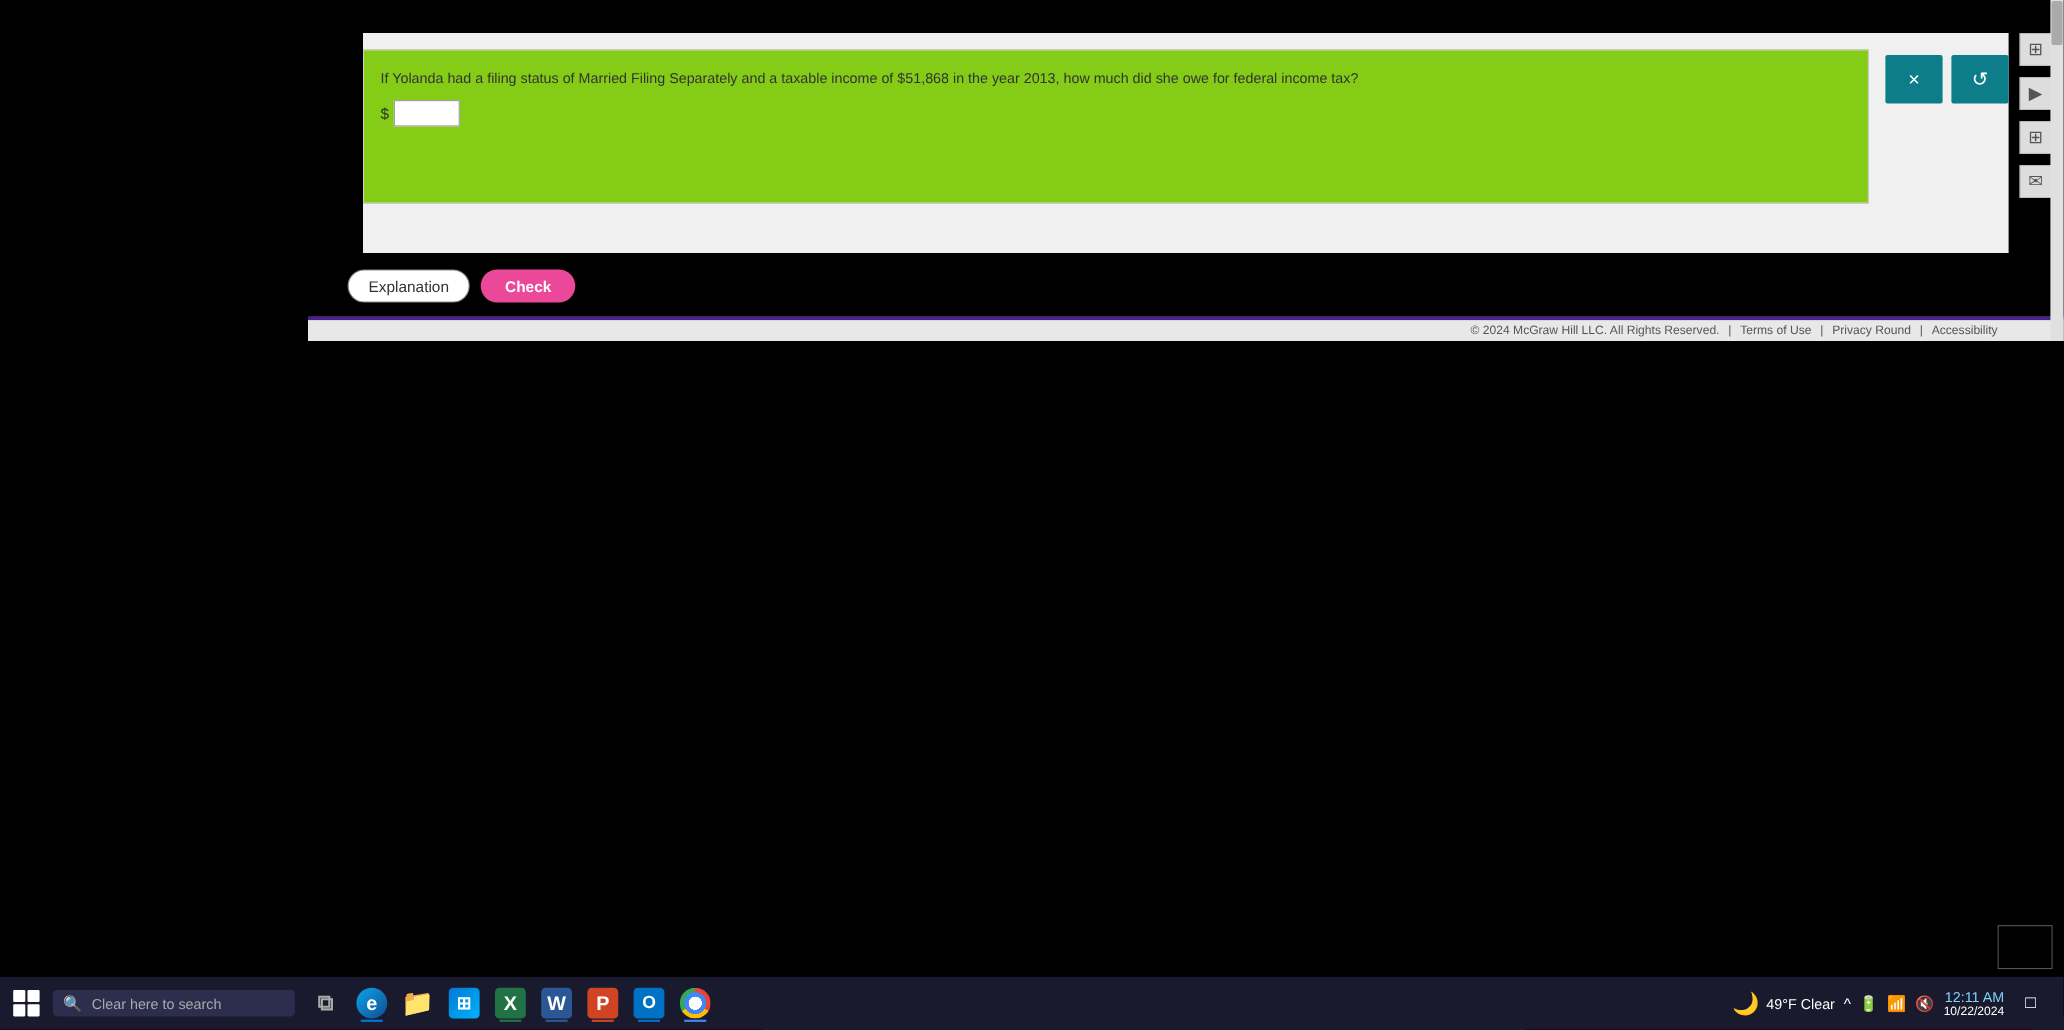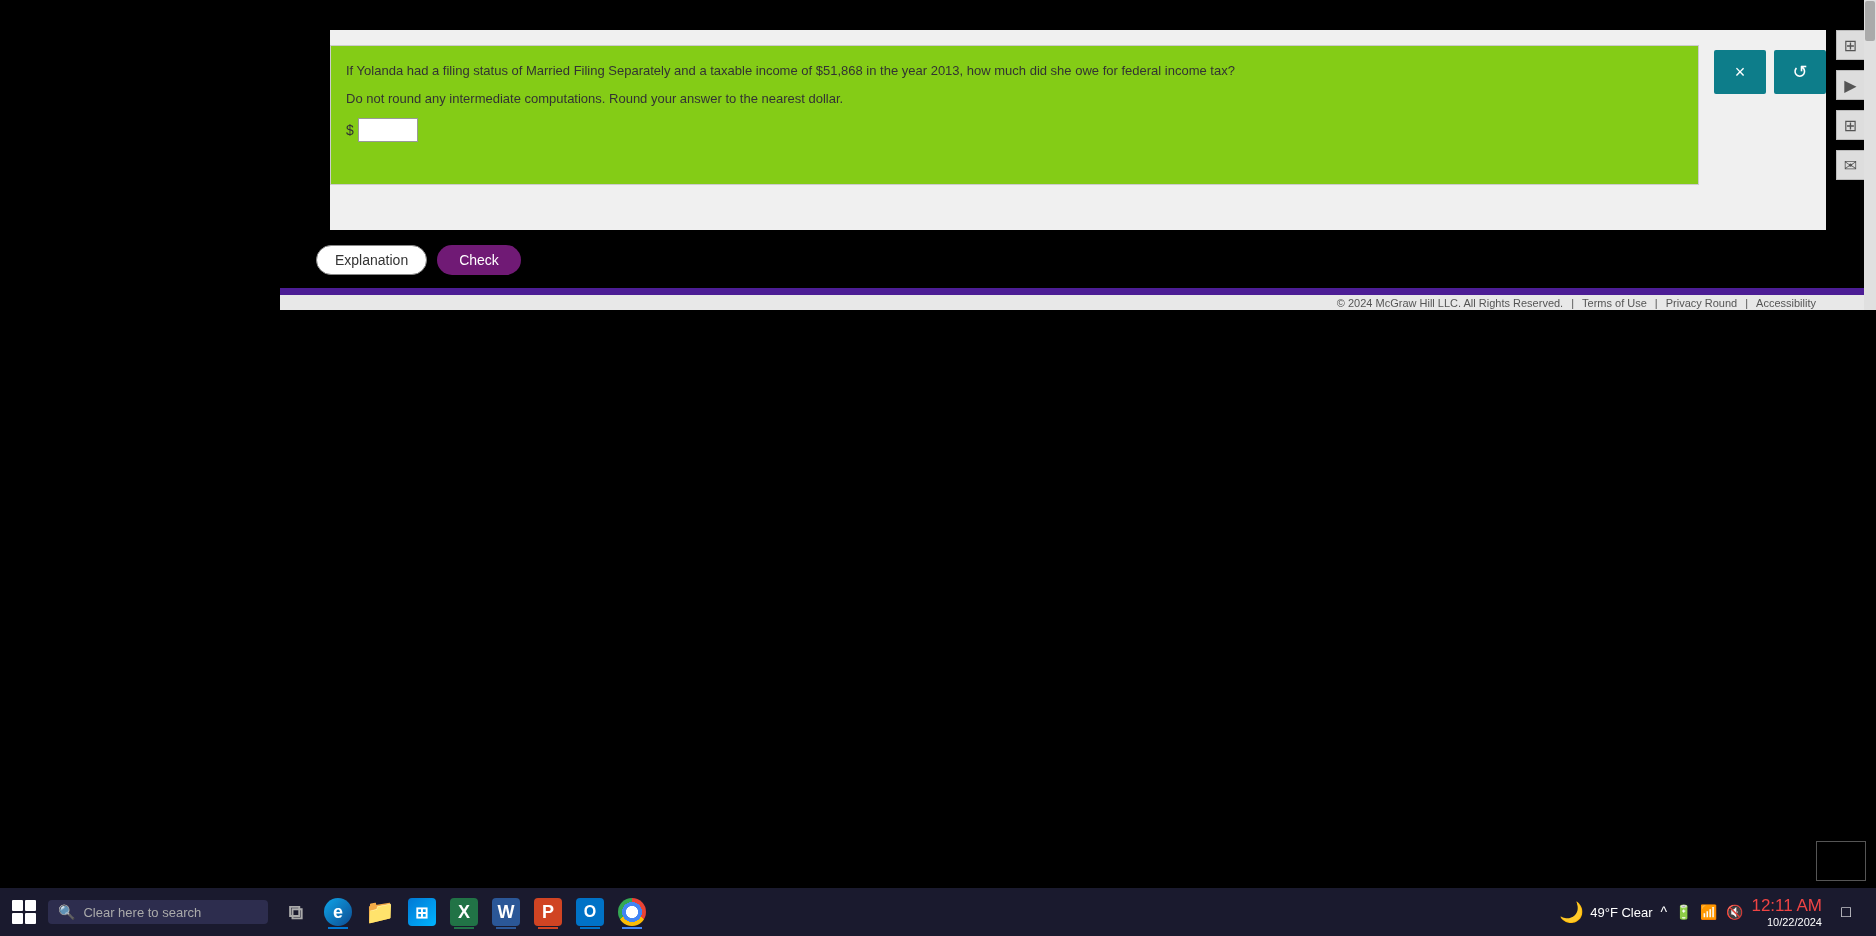--- a/index.html
+++ b/index.html
@@ -137,39 +137,39 @@
       background: #fff;
       border: 1px solid #888;
       border-radius: 20px;
       padding: 6px 18px;
       font-size: 14px;
       color: #333;
       cursor: pointer;
     }
 
     .btn-check {
-      background: #701a75;
+      background: #ec4899;
       border: none;
       border-radius: 20px;
       padding: 7px 22px;
       font-size: 14px;
       color: #fff;
       cursor: pointer;
-      font-weight: normal;
+      font-weight: bold;
     }
 
     
     .footer-copyright {
       position: absolute;
       top: 288px;
       left: 280px;
       right: 0;
       height: 22px;
       background: #e8e8e8;
-      border-top: 7px solid #4c1d95;
+      border-top: 3px solid #4c1d95;
       display: flex;
       align-items: center;
       justify-content: flex-end;
       padding-right: 60px;
       gap: 8px;
       font-size: 11px;
       color: #555;
     }
 
     .footer-copyright a {
@@ -330,22 +330,22 @@
     }
 
     .clock-area {
       display: flex;
       flex-direction: column;
       align-items: flex-end;
       cursor: pointer;
     }
 
     .clock-time {
-      color: #ef4444;
-      font-size: 17px;
+      color: #7dd3fc;
+      font-size: 13px;
     }
 
     .clock-date {
       color: #fff;
       font-size: 11px;
     }
 
     .notification-btn {
       width: 36px;
       height: 36px;
@@ -409,21 +409,20 @@
 
 <div class="screen">
 
   <div class="black-overlay-left"></div>
 
 
   <div class="question-section">
 
     <div class="question-box">
       <p class="question-text">If Yolanda had a filing status of Married Filing Separately and a taxable income of $51,868 in the year 2013, how much did she owe for federal income tax?</p>
-      <p class="instruction-text">Do not round any intermediate computations. Round your answer to the nearest dollar.</p>
       <div class="answer-input-wrapper">
         <span class="dollar-sign">$</span>
         <input type="text" class="answer-input" value="" style="">
       </div>
     </div>
 
     <div class="button-group">
       <button class="btn-x">×</button>
       <button class="btn-reset">↺</button>
     </div>

